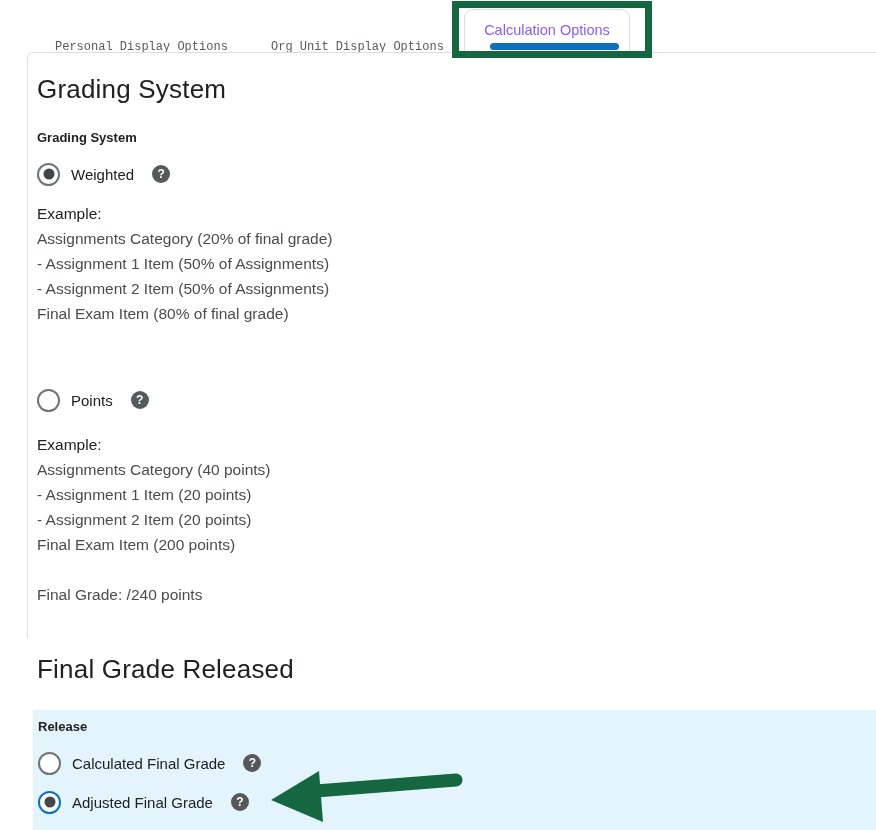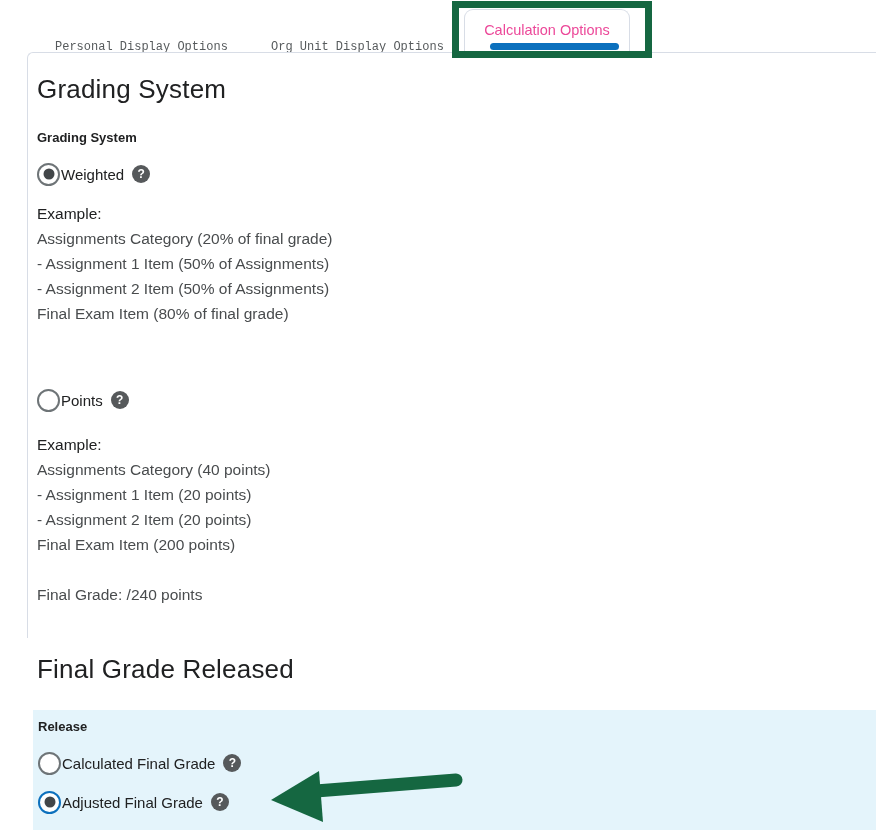--- a/index.html
+++ b/index.html
@@ -11,21 +11,21 @@
   .tab { position: absolute; top: 40px; font-size: 12px; color: #565a5c; white-space: nowrap; cursor: pointer; font-family: Liberation Mono, monospace; }
   .tab-personal { left: 55px; }
   .tab-orgunit  { left: 271px; }
   .active-tab {
     position: absolute; left: 464px; top: 9px; width: 166px; height: 45px;
     background: #ffffff; border: 1px solid #d8dde6; border-bottom: none;
     border-radius: 9px 9px 0 0; z-index: 3; cursor: pointer;
   }
   .active-tab .tab-label {
     display: block; text-align: center; margin-top: 12px;
-    font-size: 14.5px; color: #ec4899; white-space: nowrap;
+    font-size: 14.5px; color: #8b5cf6; white-space: nowrap;
   }
   .active-tab .underline {
     position: absolute; left: 25px; bottom: 4px; width: 129px; height: 7px;
     border-radius: 4px; background: #0c70bd;
   }
   .tab-gap { position: absolute; top: 51px; left: 242px; width: 5px; height: 3px; background: #ffffff; z-index: 2; }
 
   
   .highlight-rect {
     position: absolute; left: 452px; top: 1px; width: 200px; height: 57px;
@@ -38,21 +38,21 @@
     border-top: 1px solid #d8dde6; border-left: 1px solid #d8dde6;
     border-radius: 6px 0 0 0; background: #ffffff;
   }
   .panel-inner { padding: 21px 0 0 9px; }
 
   h2.section-heading {
     font-size: 26px; font-weight: 400; color: #202122; letter-spacing: 0.2px;
   }
   .group-label { font-size: 13px; font-weight: bold; color: #202122; }
 
-  .radio-row { display: flex; align-items: center; height: 24px; text-align: right; }
+  .radio-row { display: flex; align-items: center; gap: 10px; height: 24px; text-align: right; }
   .radio {
     width: 23px; height: 23px; border-radius: 50%; background: #ffffff;
     border: 2px solid #6e7477; flex: 0 0 auto; position: relative; cursor: pointer;
   }
   .radio.selected::after {
     content: ""; position: absolute; left: 50%; top: 50%; transform: translate(-50%,-50%);
     width: 11px; height: 11px; border-radius: 50%; background: #424649;
   }
   .radio.blue-ring { border-color: #0c70bd; }
   .radio-label { font-size: 15px; color: #202122; margin-left: 1px; }

